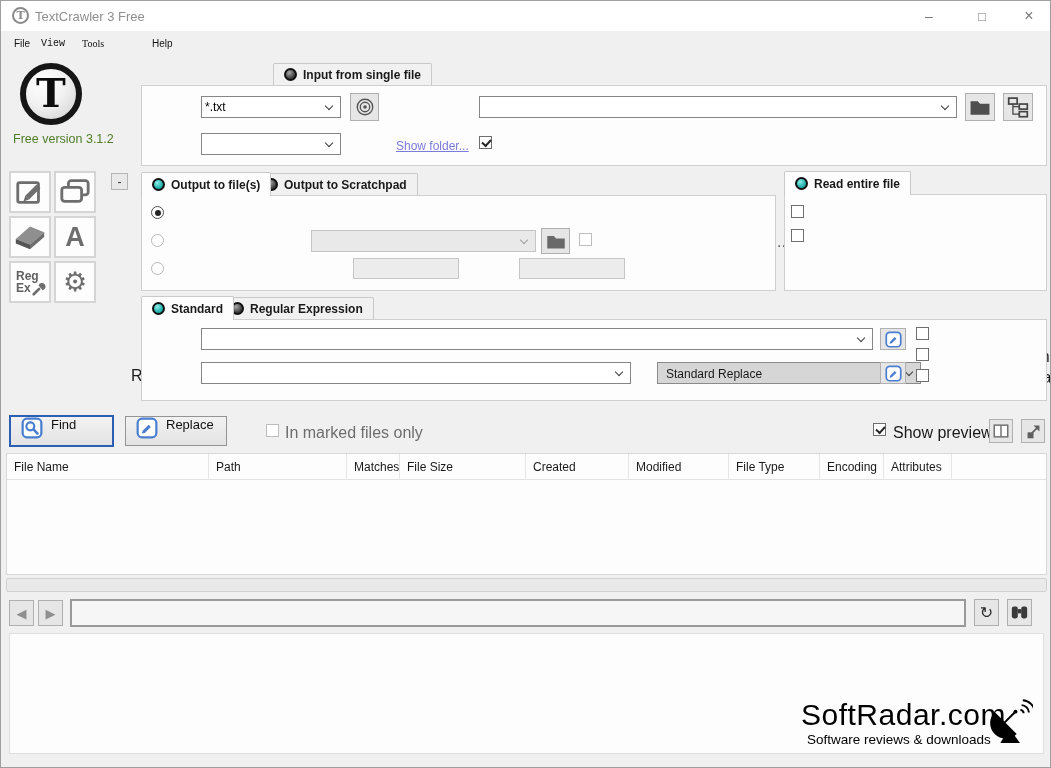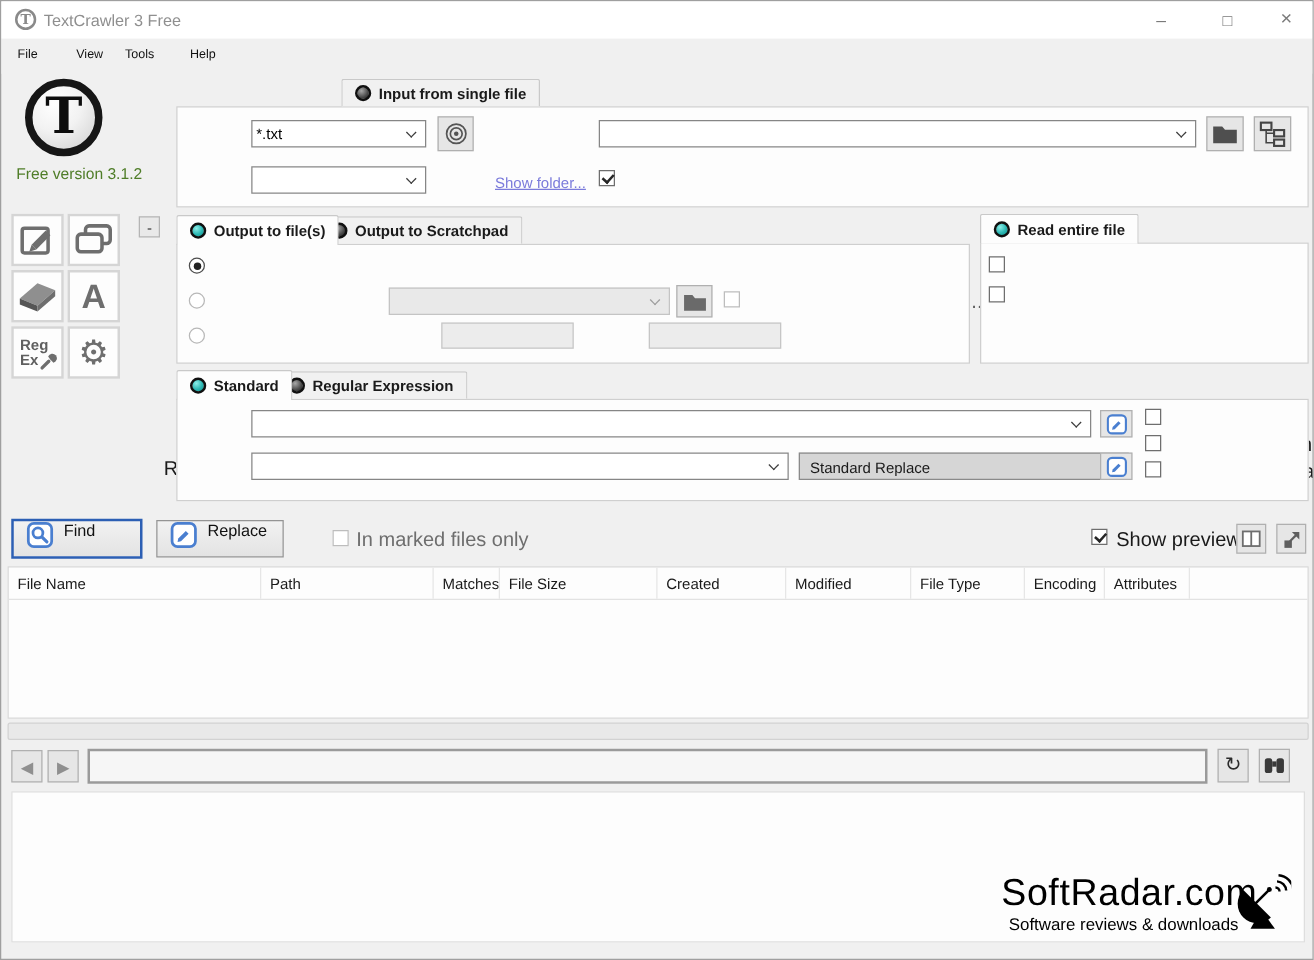--- a/index.html
+++ b/index.html
@@ -96,22 +96,22 @@
     <div class="winbtn max">
         <span>□</span>
       </div>
     <div class="winbtn close">
         <span>×</span>
       </div>
   </div>
 
   <div class="menubar"></div>
   <span class="menu-item" style="left:13px;">File</span>
-  <span class="menu-item" style="left:60px;">View</span>
-  <span class="menu-item" style="left:99px;">Tools</span>
+  <span class="menu-item" style="left:40px;font-family:Liberation Mono, monospace;">View</span>
+  <span class="menu-item" style="left:81px;font-family:Liberation Serif, serif;">Tools</span>
   <span class="menu-item" style="left:151px;">Help</span>
 
   <div class="logo">
       <span>T</span>
     </div>
   <div class="version">Free version 3.1.2</div>
 
   <div class="toolbtn" style="left:8px;top:170px;">
     <svg class="glyphsvg" width="32" height="32" viewBox="0 0 34 34">
       <rect x="4" y="7" width="22" height="21" rx="2" fill="none" stroke="#6e6e6e" stroke-width="3"></rect>
@@ -261,21 +261,21 @@
       <rect x="1.5" y="1.5" width="17" height="17" rx="4" fill="#fff" stroke="#4a7fd0" stroke-width="2"></rect>
       <path d="M6 12.5 L11.5 7 L13.5 9 L8 14.5 L5.5 15 Z" fill="#4a7fd0"></path>
     </svg>
   </div>
 
   <span class="lbl" style="left:130px;top:366px;width:63px;text-align:right;">Replace:</span>
   <div class="combo" style="left:200px;top:361px;width:430px;z-index:2;">
     <input value="" style="">
     <span class="chev"></span>
   </div>
-  <div class="combo gray" style="left:638px;top:361px;width:264px;z-index:2;">
+  <div class="combo gray" style="left:656px;top:361px;width:264px;z-index:2;">
     <span class="sel">Standard Replace</span>
     <span class="chev"></span>
   </div>
   <div class="ibtn" style="left:879px;top:361px;width:26px;height:22px;z-index:2;">
     <svg width="17" height="17" viewBox="0 0 20 20">
       <rect x="1.5" y="1.5" width="17" height="17" rx="4" fill="#fff" stroke="#4a7fd0" stroke-width="2"></rect>
       <path d="M6 12.5 L11.5 7 L13.5 9 L8 14.5 L5.5 15 Z" fill="#4a7fd0"></path>
     </svg>
   </div>
 

